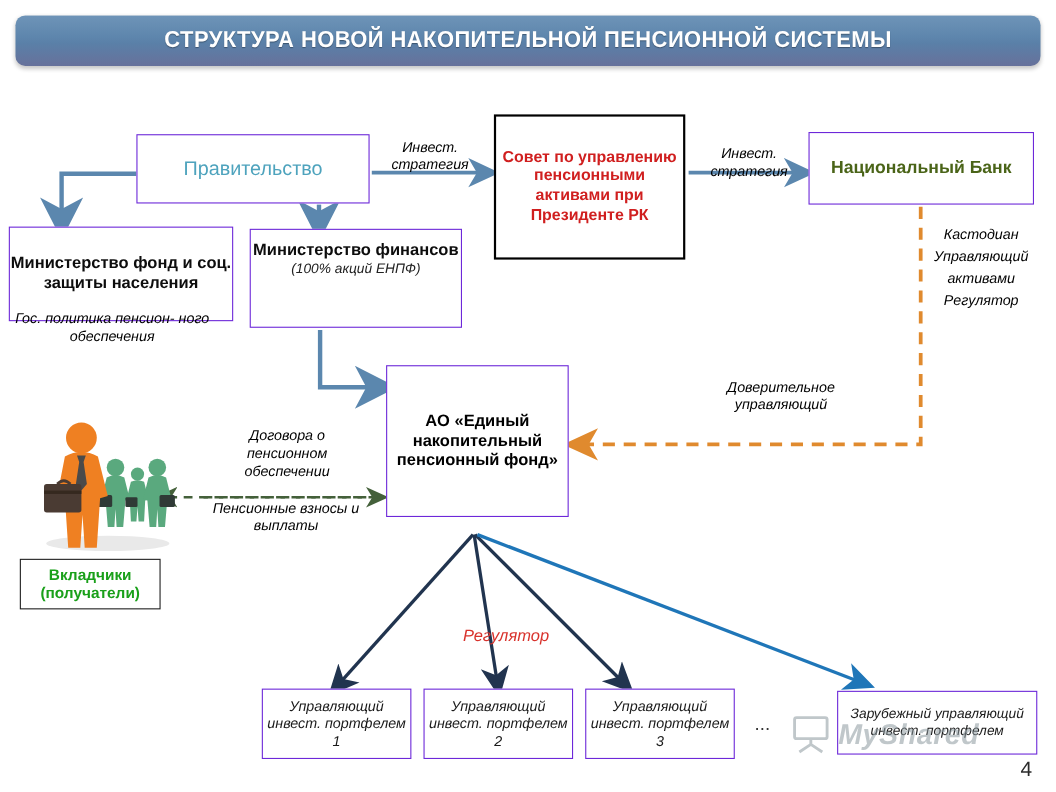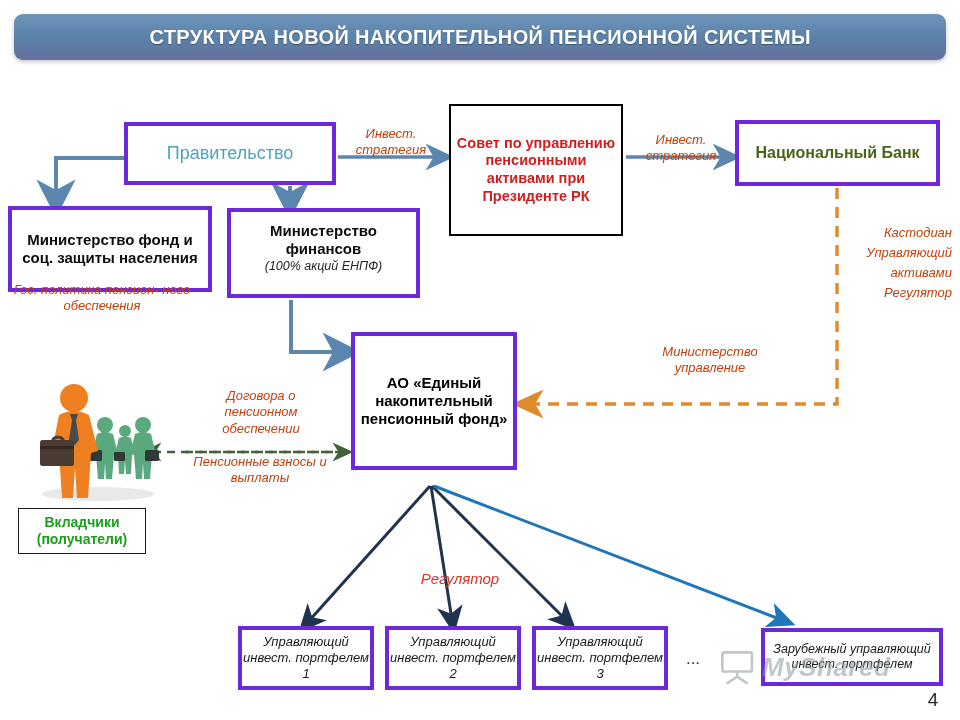--- a/index.html
+++ b/index.html
@@ -22,21 +22,21 @@
   .banner-text{
     color:#ffffff;font-weight:bold;font-size:21px;letter-spacing:.4px;
     text-shadow:0 1px 1px rgba(0,0,0,.35);
     white-space:nowrap;
     transform:scaleX(.95);
   }
 
   
   .box{
     position:absolute;box-sizing:border-box;
-    background:#ffffff;border:4px solid #6d28d9;
+    background:#ffffff;border:1px solid #6d28d9;
     display:flex;align-items:center;justify-content:center;
     text-align:center;line-height:1.22;
   }
   .box .ttl{display:block;}
   .box .sub{display:block;font-weight:normal;font-style:italic;font-size:12.5px;color:#222;}
 
   
   #box-government{
     left:124px;top:122px;width:212px;height:63px;
     font-size:18px;color:#4ea3bd;font-weight:normal;
@@ -76,28 +76,28 @@
   #box-upr1{left:238px;}
   #box-upr2{left:385px;}
   #box-upr3{left:532px;}
   #box-foreign{
     left:717px;top:628px;width:182px;height:58px;
     font-size:12.5px;font-style:italic;color:#1a1a1a;font-weight:normal;margin-left:44px;
   }
 
   
   .lbl{
-    position:absolute;font-style:italic;color:#c2410c;
+    position:absolute;font-style:italic;color:#000000;
     font-size:13px;line-height:1.25;text-align:center;
   }
   #lbl-invest1{left:341px;top:126px;width:100px;}
   #lbl-invest2{left:632px;top:132px;width:98px;}
   #lbl-gospolitika{left:4px;top:282px;width:196px;text-align:center;font-size:13px;}
   #lbl-kastodian{
-    left:832px;top:203px;width:120px;text-align:right;font-size:13px;line-height:1.55;margin-top:20px;
+    left:832px;top:203px;width:120px;text-align:center;font-size:13px;line-height:1.55;
   }
   #lbl-doveritelnoe{left:630px;top:344px;width:160px;}
   #lbl-dogovora{left:196px;top:388px;width:130px;}
   #lbl-pensvznosy{left:190px;top:454px;width:140px;}
   #lbl-konkursy{
     left:414px;top:570px;width:92px;color:#d8322c;font-size:15px;font-weight:normal;
   }
   #lbl-ellipsis{
     left:676px;top:648px;width:34px;font-style:normal;font-size:17px;color:#333;
   }
@@ -220,21 +220,21 @@
   <div class="lbl" id="lbl-ellipsis">...</div>
 
   <div class="box" id="box-foreign">
     <span class="ttl">Зарубежный управляющий инвест. портфелем</span>
   </div>
 
   <div class="lbl" id="lbl-invest1">Инвест. стратегия</div>
   <div class="lbl" id="lbl-invest2">Инвест. стратегия</div>
   <div class="lbl" id="lbl-gospolitika">Гос. политика пенсион- ного обеспечения</div>
   <div class="lbl" id="lbl-kastodian">Кастодиан Управляющий активами Регулятор</div>
-  <div class="lbl" id="lbl-doveritelnoe">Министерство управление</div>
+  <div class="lbl" id="lbl-doveritelnoe">Доверительное управляющий</div>
   <div class="lbl" id="lbl-dogovora">Договора о пенсионном обеспечении</div>
   <div class="lbl" id="lbl-pensvznosy">Пенсионные взносы и выплаты</div>
   <div class="lbl" id="lbl-konkursy">Регулятор</div>
 
   <svg id="people" viewBox="0 0 150 124">
     <ellipse cx="72" cy="116" rx="56" ry="7" fill="#e9e9e9"></ellipse>
 
     <g fill="#5aa97e">
       <circle cx="79" cy="47" r="8"></circle>
       <path d="M71,56 q8,-4 16,0 l5,20 -4,1 -2,24 h-6 l-1,-16 -1,16 h-6 l-2,-24 -4,-1 z"></path>

